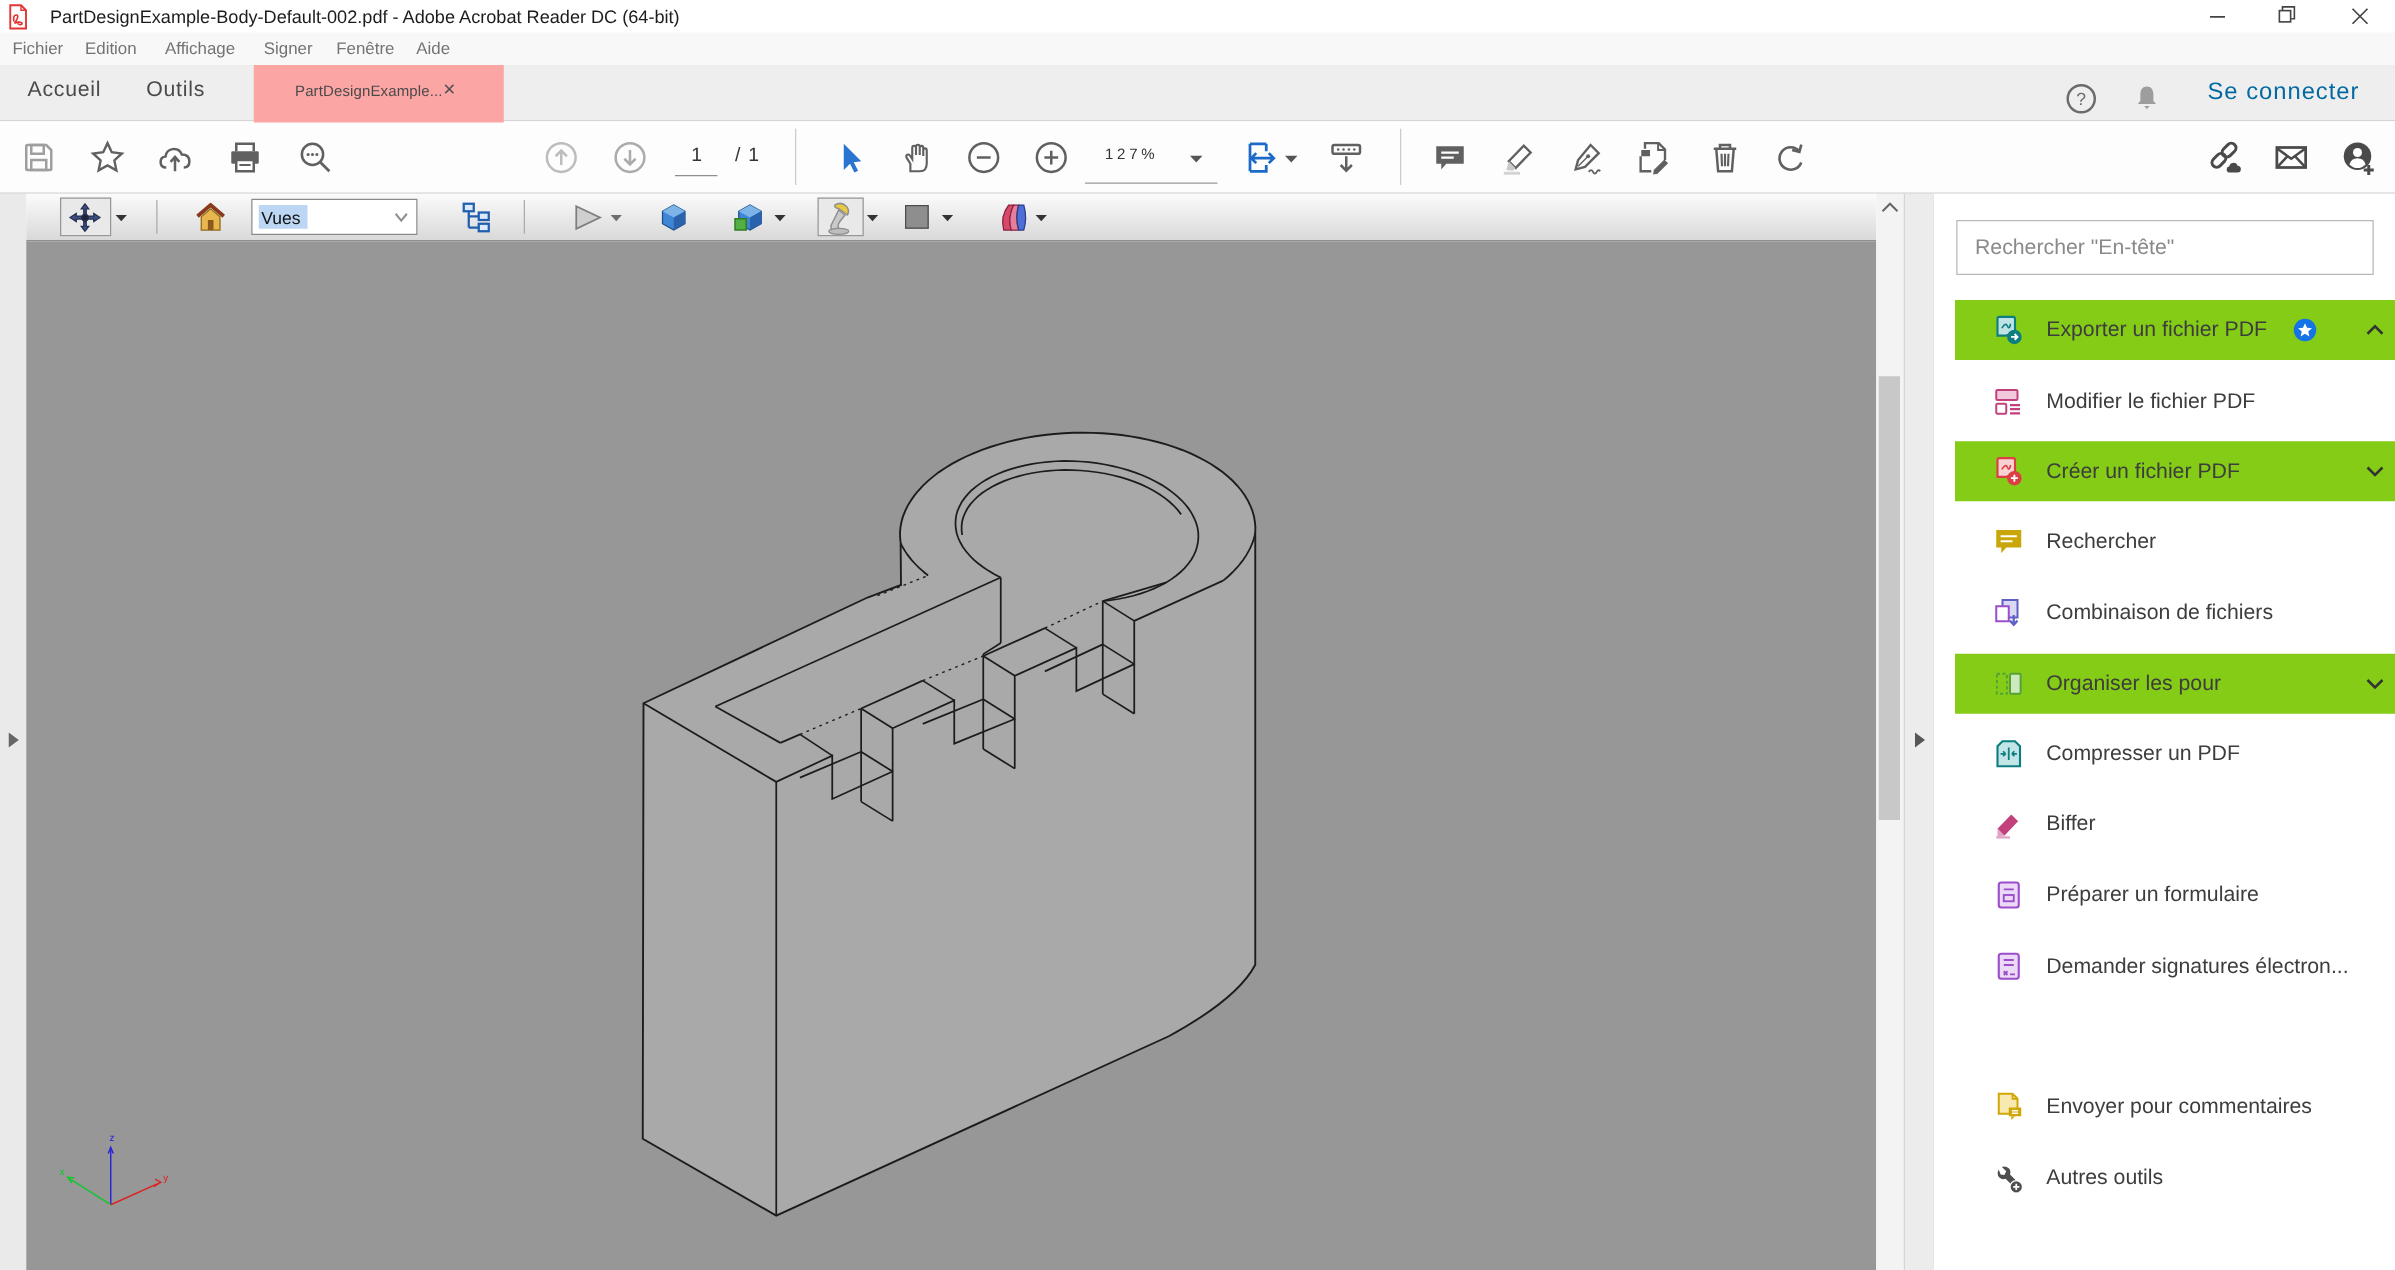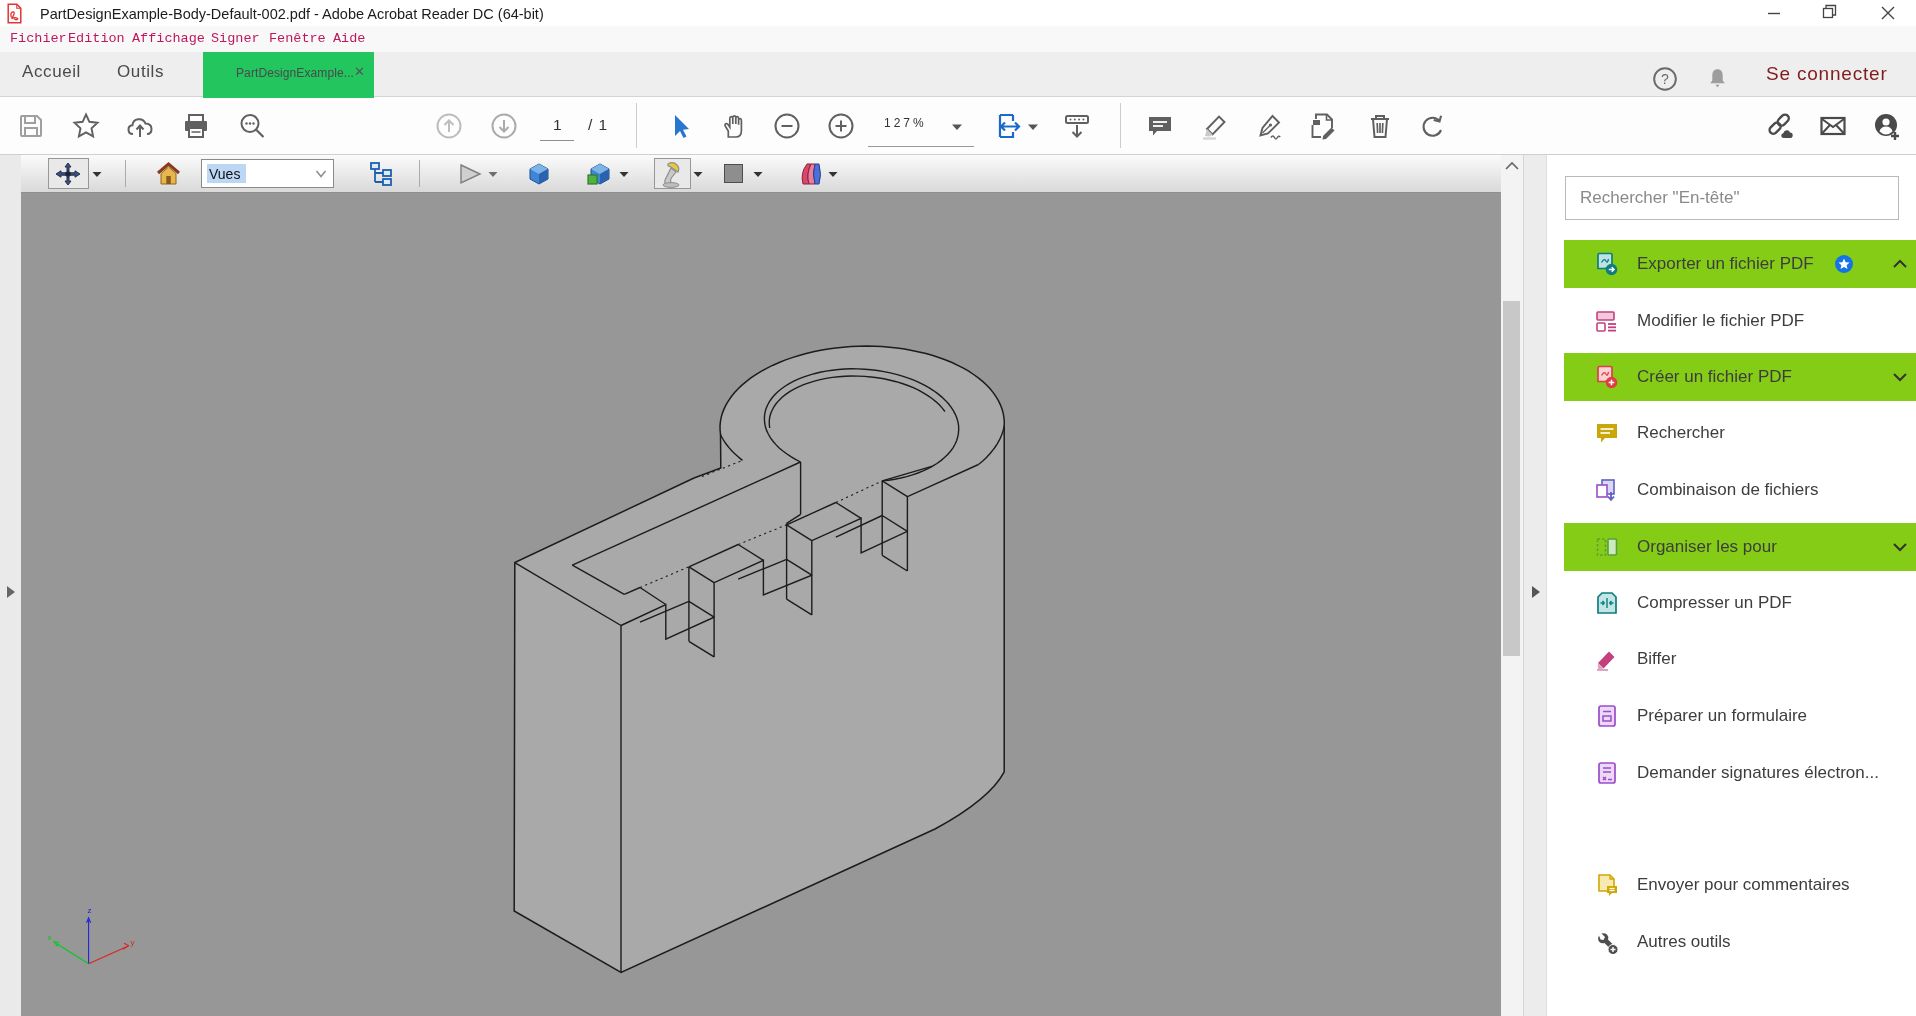--- a/index.html
+++ b/index.html
@@ -1,23 +1,23 @@
 <!DOCTYPE html>
 <html><head>
 <meta charset="utf-8">
 <style>
 * { margin:0; padding:0; box-sizing:border-box; }
 html,body { width:1916px; height:1016px; overflow:hidden; font-family:"Liberation Sans", sans-serif; background:#fff; }
 .titlebar { height:26px; background:#ffffff; position:relative; }
 .titlebar .ttext { position:absolute; left:40px; top:6px; font-size:14.5px; color:#1c1c1c; }
 .menubar { height:26px; background:#f8f8f8; position:relative; }
-.menubar span { position:absolute; top:5px; font-size:13.5px; color:#be185d;font-family:Liberation Mono, monospace; }
+.menubar span { position:absolute; top:5px; font-size:13.5px; color:#737373; }
 .tabbar { height:45px; background:#eeeeee; border-bottom:1px solid #d4d4d4; position:relative; }
 .tabbar .tab { position:absolute; top:10px; font-size:17px; letter-spacing:0.6px; color:#4a4a4a; }
-.activetab { position:absolute; left:203px; top:0; width:171px; height:46px; background:#22c55e; z-index:2; }
+.activetab { position:absolute; left:203px; top:0; width:200px; height:46px; background:#fca5a5; z-index:2; }
 .activetab .tname { position:absolute; left:33px; top:14px; font-size:12px; letter-spacing:0.1px; color:#4a4a4a; }
 .activetab .tclose { position:absolute; left:151px; top:12px; font-size:13px; color:#555; }
 .toolbar { height:58px; background:#fdfdfd; border-bottom:1px solid #cfcfcf; position:relative; }
 .ticon { position:absolute; }
 .main { height:861px; display:flex; position:relative; }
 .leftstrip { width:21px; background:#eaeaea; position:relative; }
 .centercol { width:1480px; position:relative; }
 .bar3d { height:38px; background:linear-gradient(#fbfbfb,#d9d9d9); border-bottom:1px solid #8f8f8f; position:relative; }
 .canvas3d { height:823px; background:#979797; position:relative; }
 .sbcol { width:22px; background:#f3f3f3; position:relative; }
@@ -64,21 +64,21 @@
       <span class="tclose">✕</span>
     </div>
   <svg style="left:1652px;top:14px;position:absolute" width="26" height="26" viewBox="0 0 24 24">
     <circle cx="12" cy="12" r="10" fill="none" stroke="#6b6b6b" stroke-width="1.8"></circle>
     <text x="12" y="16.5" font-size="13" fill="#6b6b6b" text-anchor="middle" font-family="Liberation Sans">?</text>
   </svg>
   <svg style="left:1705px;top:14px;position:absolute" width="25" height="25" viewBox="0 0 24 24">
     <path d="M12 3 C8.7 3 7 5.5 7 9 L7 14 L5 16.5 L19 16.5 L17 14 L17 9 C17 5.5 15.3 3 12 3 Z" fill="#9d9d9d"></path>
     <path d="M10 18 L14 18 L12 20.5 Z" fill="#9d9d9d"></path>
   </svg>
-  <span class="tab" style="left:1766px;top:11px;font-size:19px;letter-spacing:0.8px;color:#7f1d1d">Se connecter</span>
+  <span class="tab" style="left:1766px;top:11px;font-size:19px;letter-spacing:0.8px;color:#0369a1">Se connecter</span>
 </div>
 <div class="toolbar">
     <svg class="ticon" style="left:16px;top:14px" width="30" height="30" viewBox="0 0 30 30">
       <path d="M5 6 Q5 5 6 5 L21 5 L25 9 L25 24 Q25 25 24 25 L6 25 Q5 25 5 24 Z" fill="none" stroke="#9f9f9f" stroke-width="2"></path>
       <rect x="9" y="5" width="10" height="7" fill="none" stroke="#9f9f9f" stroke-width="2"></rect>
       <rect x="9" y="17" width="12" height="8" fill="none" stroke="#9f9f9f" stroke-width="2"></rect>
     </svg>
     <svg class="ticon" style="left:71px;top:14px" width="30" height="30" viewBox="0 0 30 30">
       <path d="M15 3.5 L18.4 10.8 L26.5 11.8 L20.5 17.3 L22.1 25.3 L15 21.3 L7.9 25.3 L9.5 17.3 L3.5 11.8 L11.6 10.8 Z" fill="none" stroke="#606060" stroke-width="1.9"></path>
     </svg>

